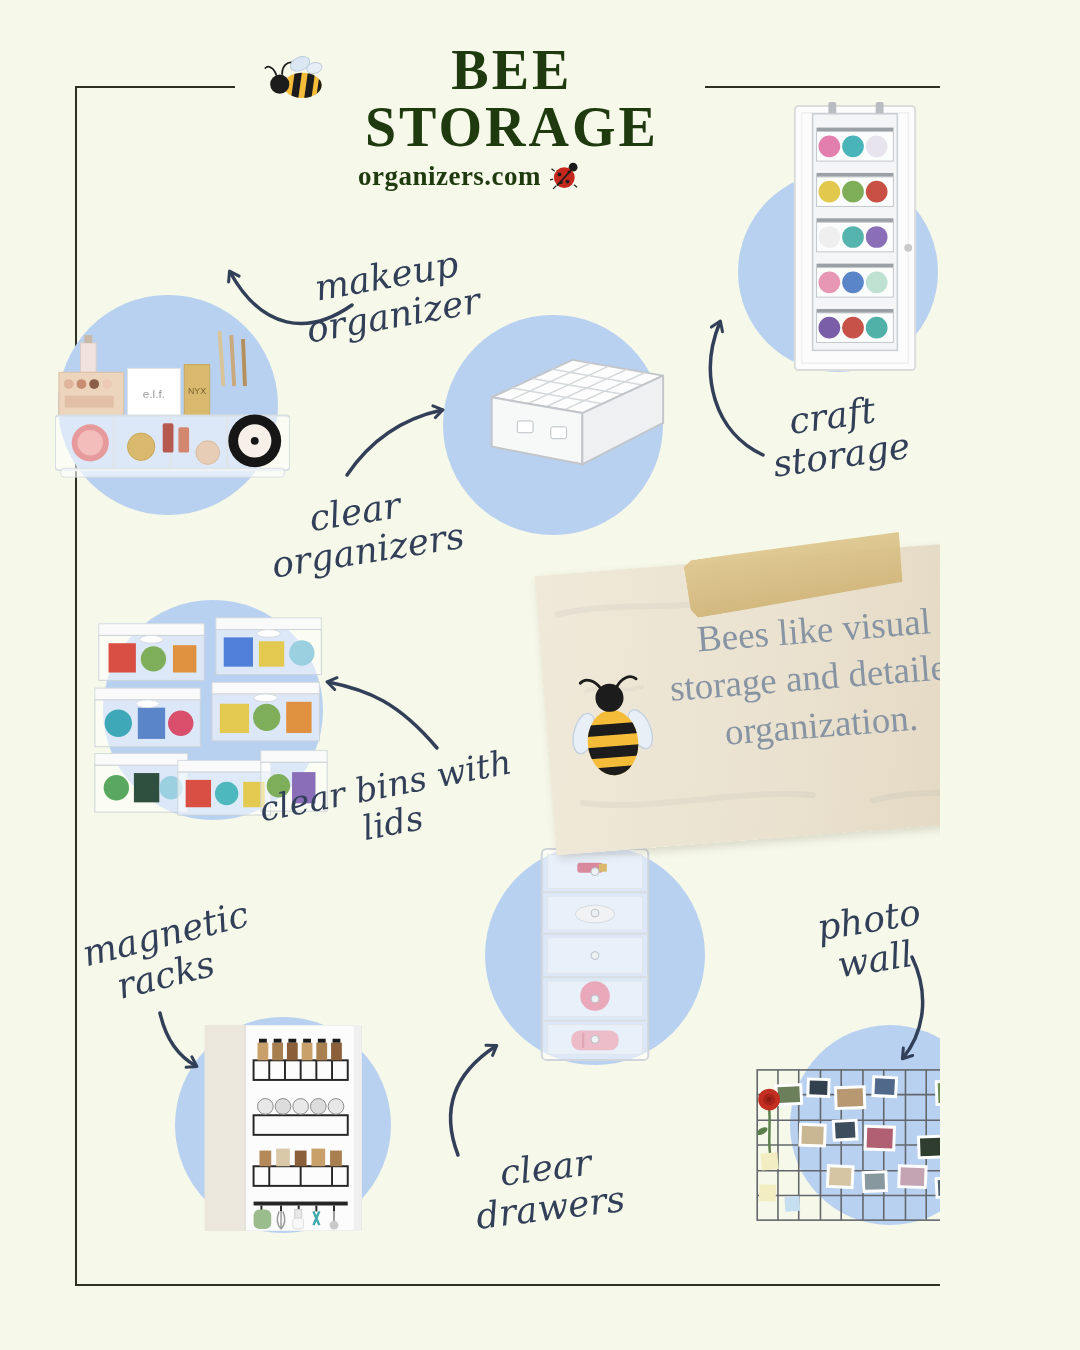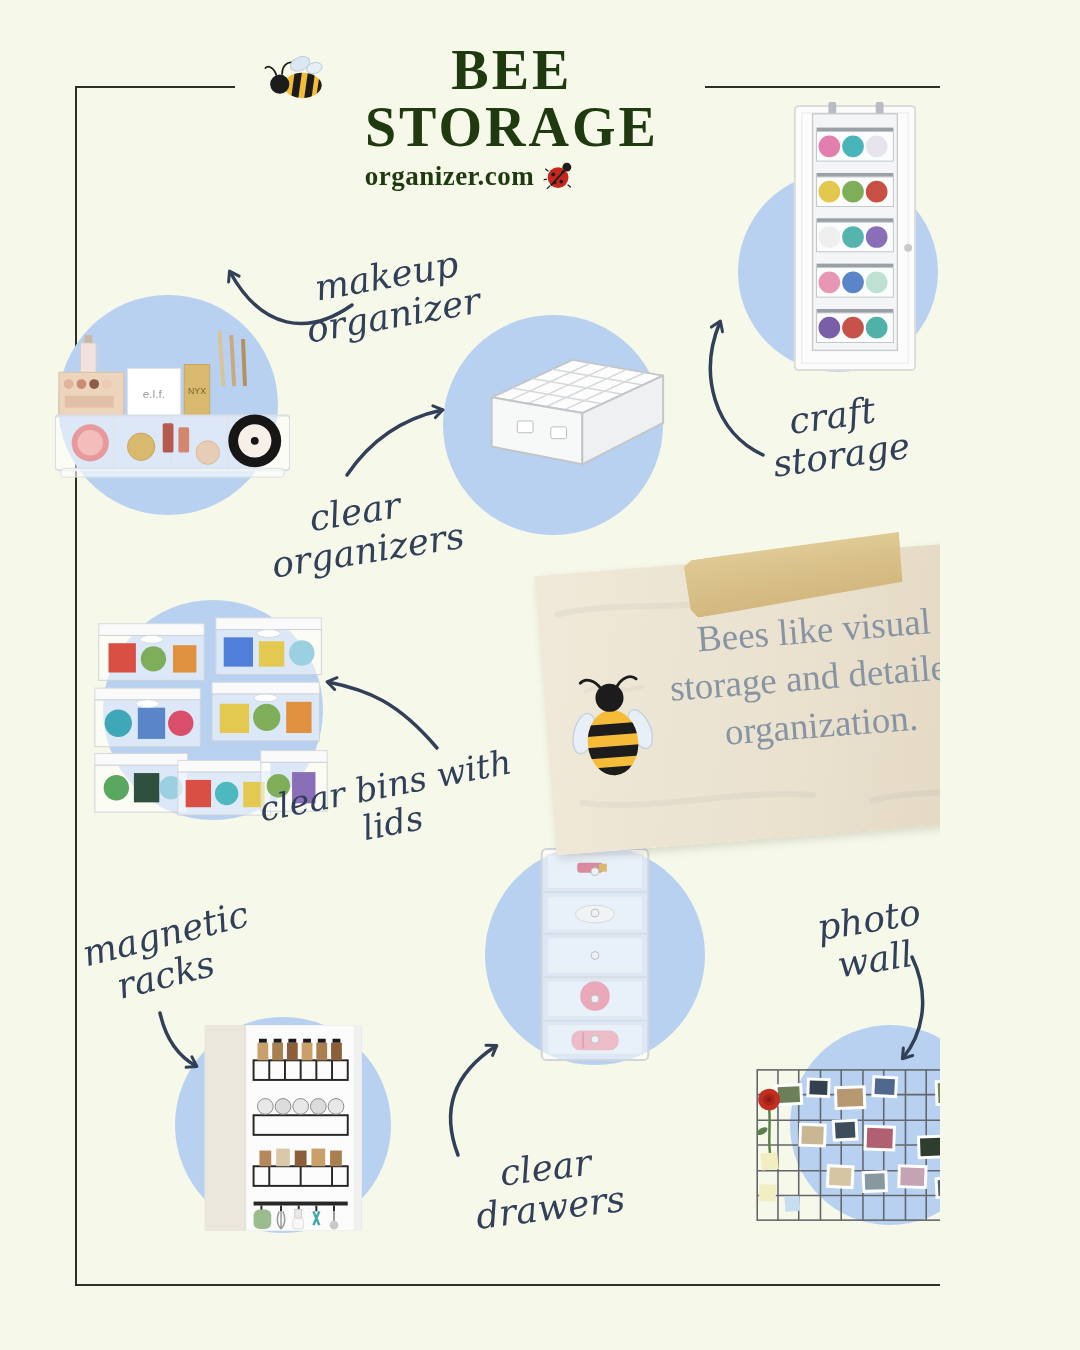--- a/index.html
+++ b/index.html
@@ -56,21 +56,21 @@
         <rect x="92" y="30" width="14" height="54" fill="#1c1c1c" transform="rotate(8 99 56)"></rect>
       </g>
       <circle cx="28" cy="54" r="16" fill="#1c1c1c"></circle>
     </svg>
     <div class="title-text">
       <div>BEE STORAGE</div>
     </div>
   </div>
 
   <div class="site">
-    <span>organizer.com</span>
+    <span>organizers.com</span>
     <svg width="32" height="32" viewBox="0 0 40 40">
       <circle cx="29" cy="9" r="5.5" fill="#1c1c1c"></circle>
       <circle cx="18" cy="22" r="13" fill="#c5271c"></circle>
       <path d="M27,12 L9,32" stroke="#1c1c1c" stroke-width="2"></path>
       <circle cx="12" cy="18" r="2.4" fill="#1c1c1c"></circle>
       <circle cx="22" cy="27" r="2.4" fill="#1c1c1c"></circle>
       <circle cx="14" cy="28" r="2" fill="#1c1c1c"></circle>
       <circle cx="24" cy="15" r="2" fill="#1c1c1c"></circle>
       <path d="M6,14 l-4,-3 M4,24 l-5,1 M8,32 l-4,4 M30,31 l4,3" stroke="#1c1c1c" stroke-width="1.5"></path>
     </svg>

